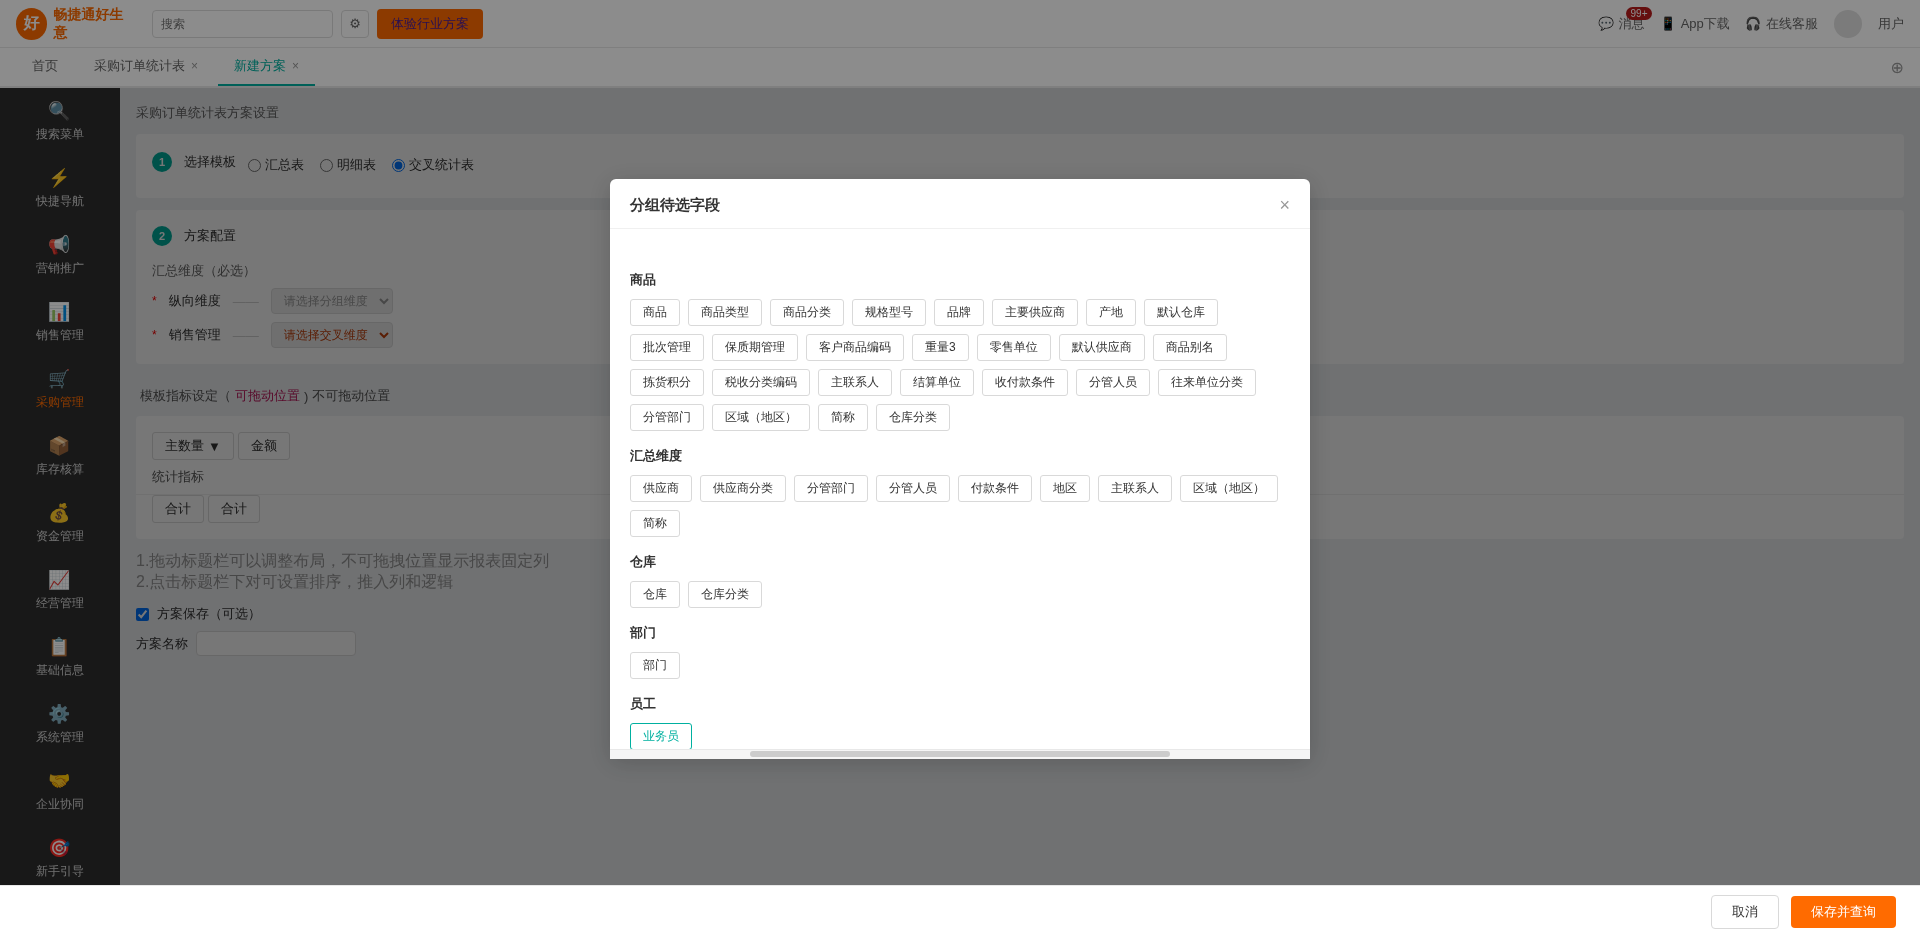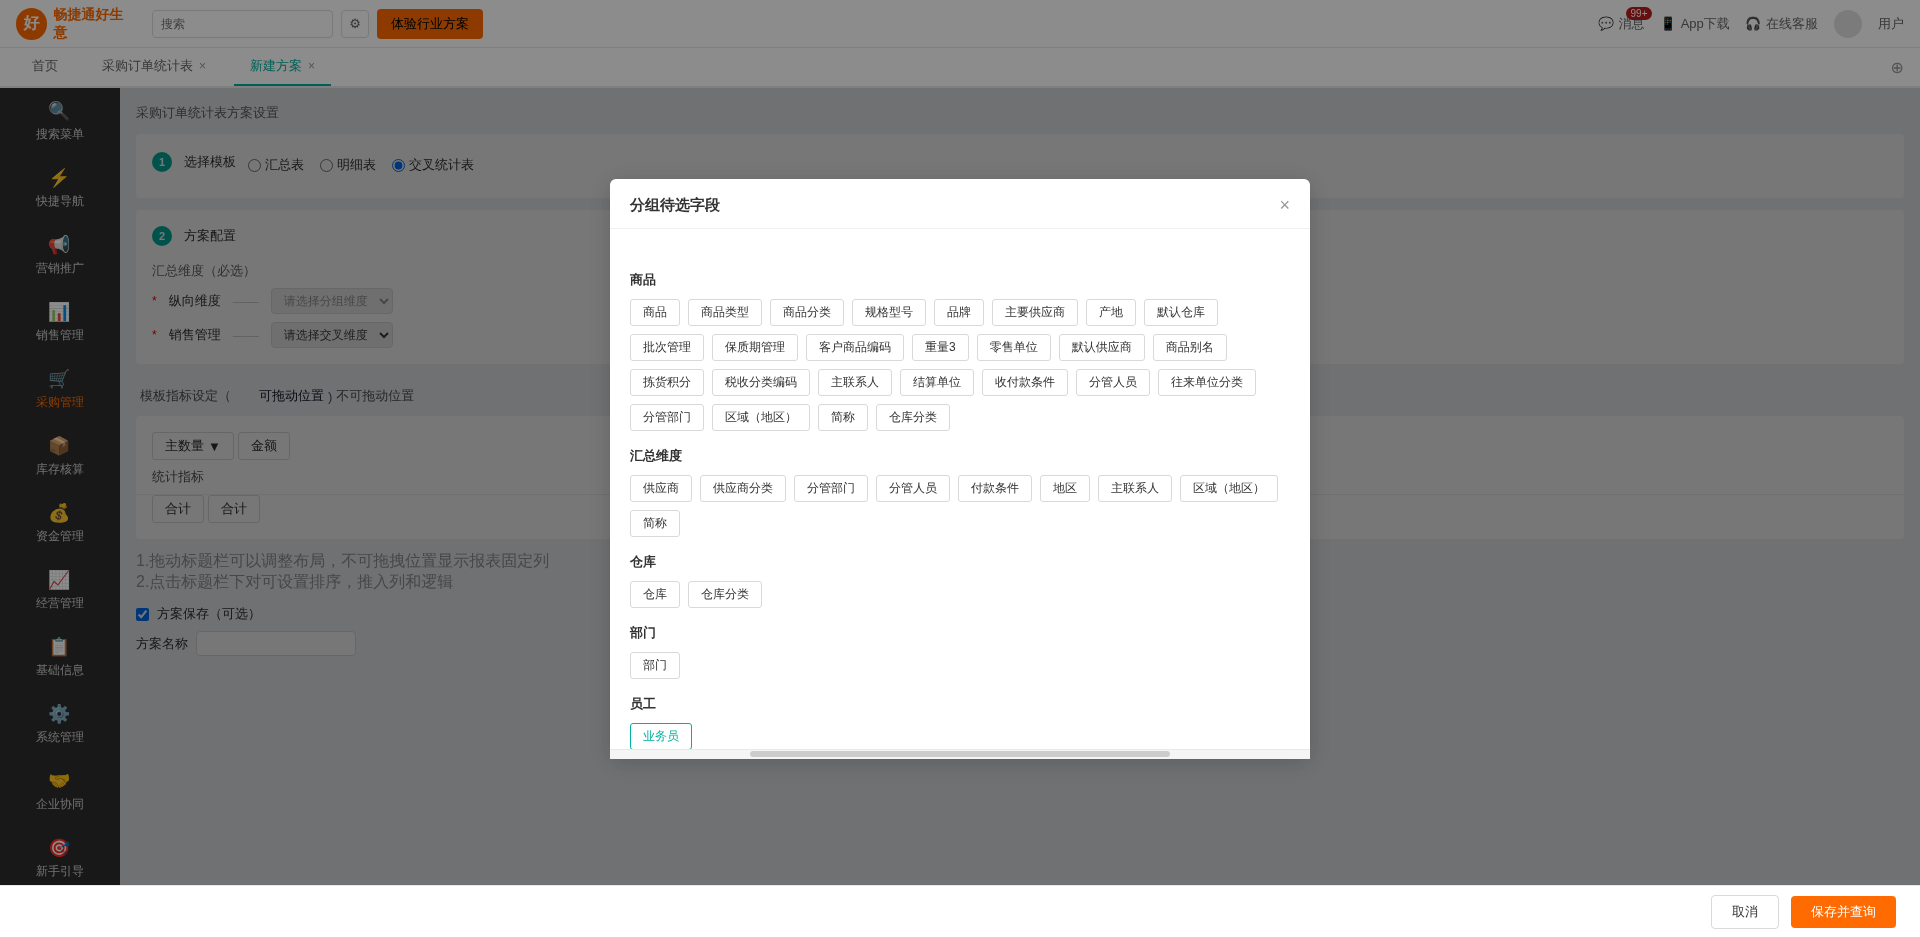--- a/index.html
+++ b/index.html
@@ -58,21 +58,21 @@
       border-radius: 4px;
       background: #fff;
       display: flex;
       align-items: center;
       justify-content: center;
       cursor: pointer;
       color: #666;
     }
     .experience-btn {
       background: #ff6b00;
-      color: #000000;
+      color: #4c1d95;
       border: none;
       padding: 6px 14px;
       border-radius: 4px;
       cursor: pointer;
       font-size: 13px;
     }
     .top-right {
       margin-left: auto;
       display: flex;
       align-items: center;
@@ -107,21 +107,21 @@
     .tabbar {
       height: 40px;
       background: #fff;
       display: flex;
       align-items: center;
       padding: 0 16px;
       border-bottom: 2px solid #e8e8e8;
       position: fixed;
       top: 48px; left: 0; right: 0;
       z-index: 99;
-      gap: 12px;
+      gap: 4px;
     }
     .tab-item {
       height: 38px;
       display: flex;
       align-items: center;
       padding: 0 16px;
       cursor: pointer;
       color: #666;
       border-bottom: 2px solid transparent;
       font-size: 13px;
@@ -476,28 +476,28 @@
       <span>纵向维度</span>
       <span style="color:#ccc;">——</span>
       <select style="border:1px solid #ddd;padding:4px 8px;border-radius:4px;color:#999;font-size:12px;">
         <option>请选择分组维度</option>
       </select>
     </div>
     <div style="display:flex;align-items:center;gap:12px;">
       <span style="color:#f00;font-size:12px;">*</span>
       <span>销售管理</span>
       <span style="color:#ccc;">——</span>
-      <select style="border:1px solid #ddd;padding:4px 8px;border-radius:4px;color:#404040;font-size:12px;">
+      <select style="border:1px solid #ddd;padding:4px 8px;border-radius:4px;color:#c2410c;font-size:12px;">
         <option>请选择交叉维度</option>
       </select>
     </div>
   </div>
   <div style="height: 40px; display:flex; align-items:center; padding: 0 4px; color:#555; font-size:13px; gap:4px;">
     <span>模板指标设定（</span>
-    <span style="color:#0f172a;cursor:pointer;margin-left:24px;">可拖动位置</span>
+    <span style="color:#be185d;cursor:pointer;">可拖动位置</span>
     <span>)</span>
     <span>不可拖动位置</span>
   </div>
   <div style="background:#fff; border-radius:4px; padding:8px 0;">
     <div style="display:flex;gap:4px;padding:8px 16px;">
       <div style="display:flex;align-items:center;gap:4px;border:1px solid #ddd;padding:4px 12px;border-radius:3px;">
         <span>主数量</span>
         <span>▼</span>
       </div>
       <div style="border:1px solid #ddd;padding:4px 12px;border-radius:3px;">

